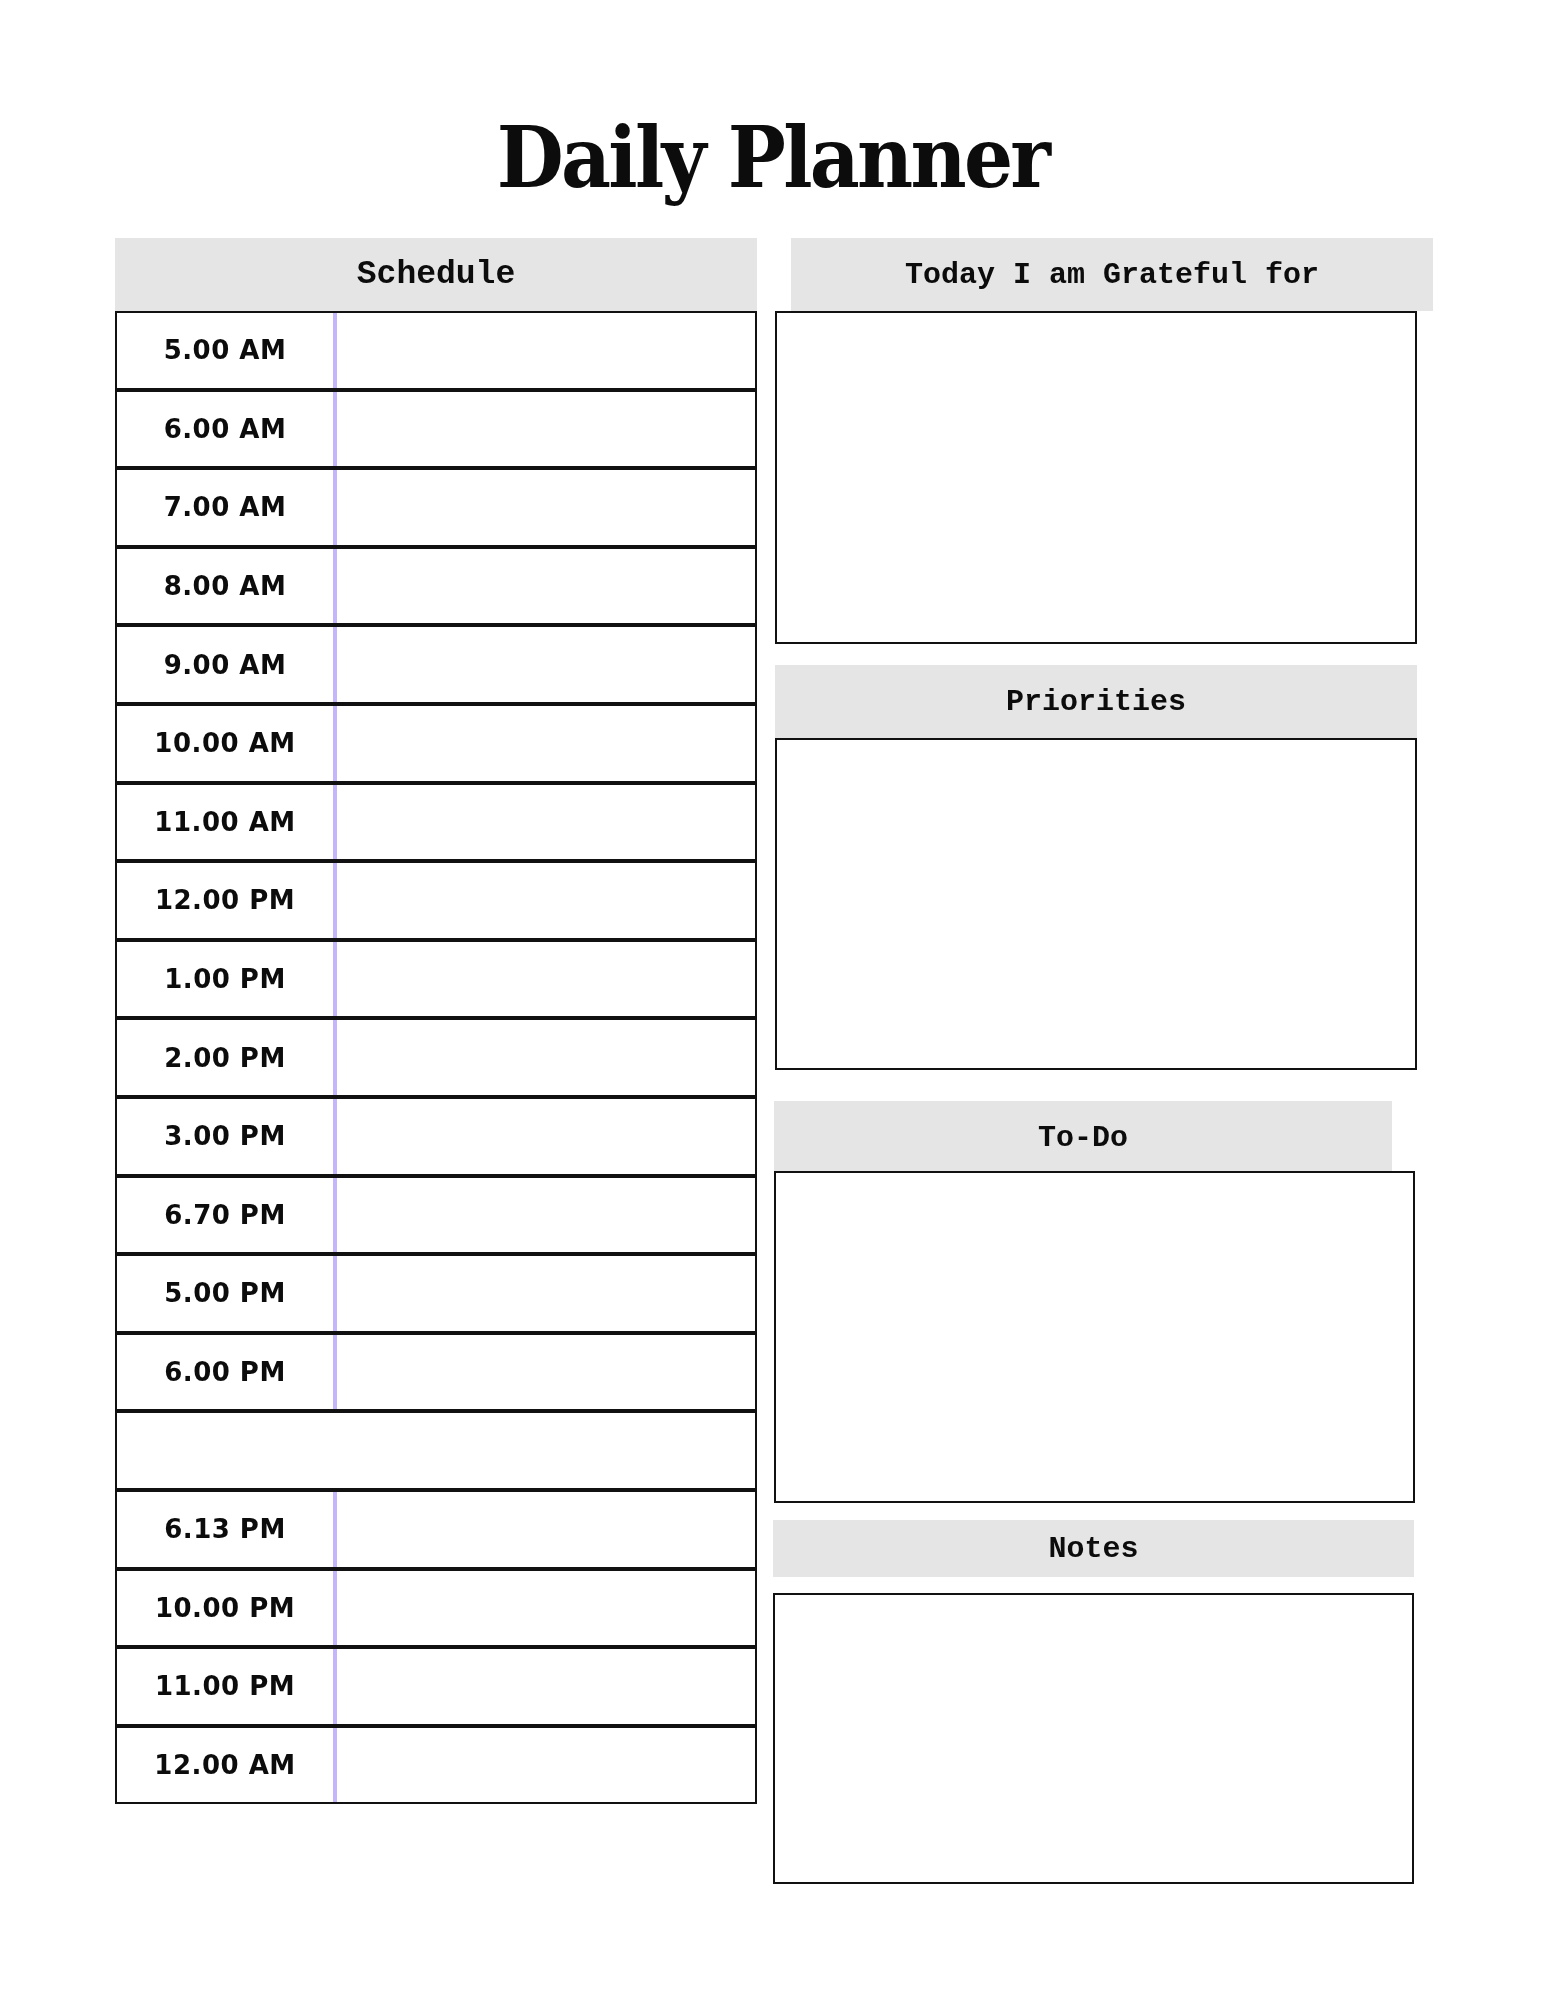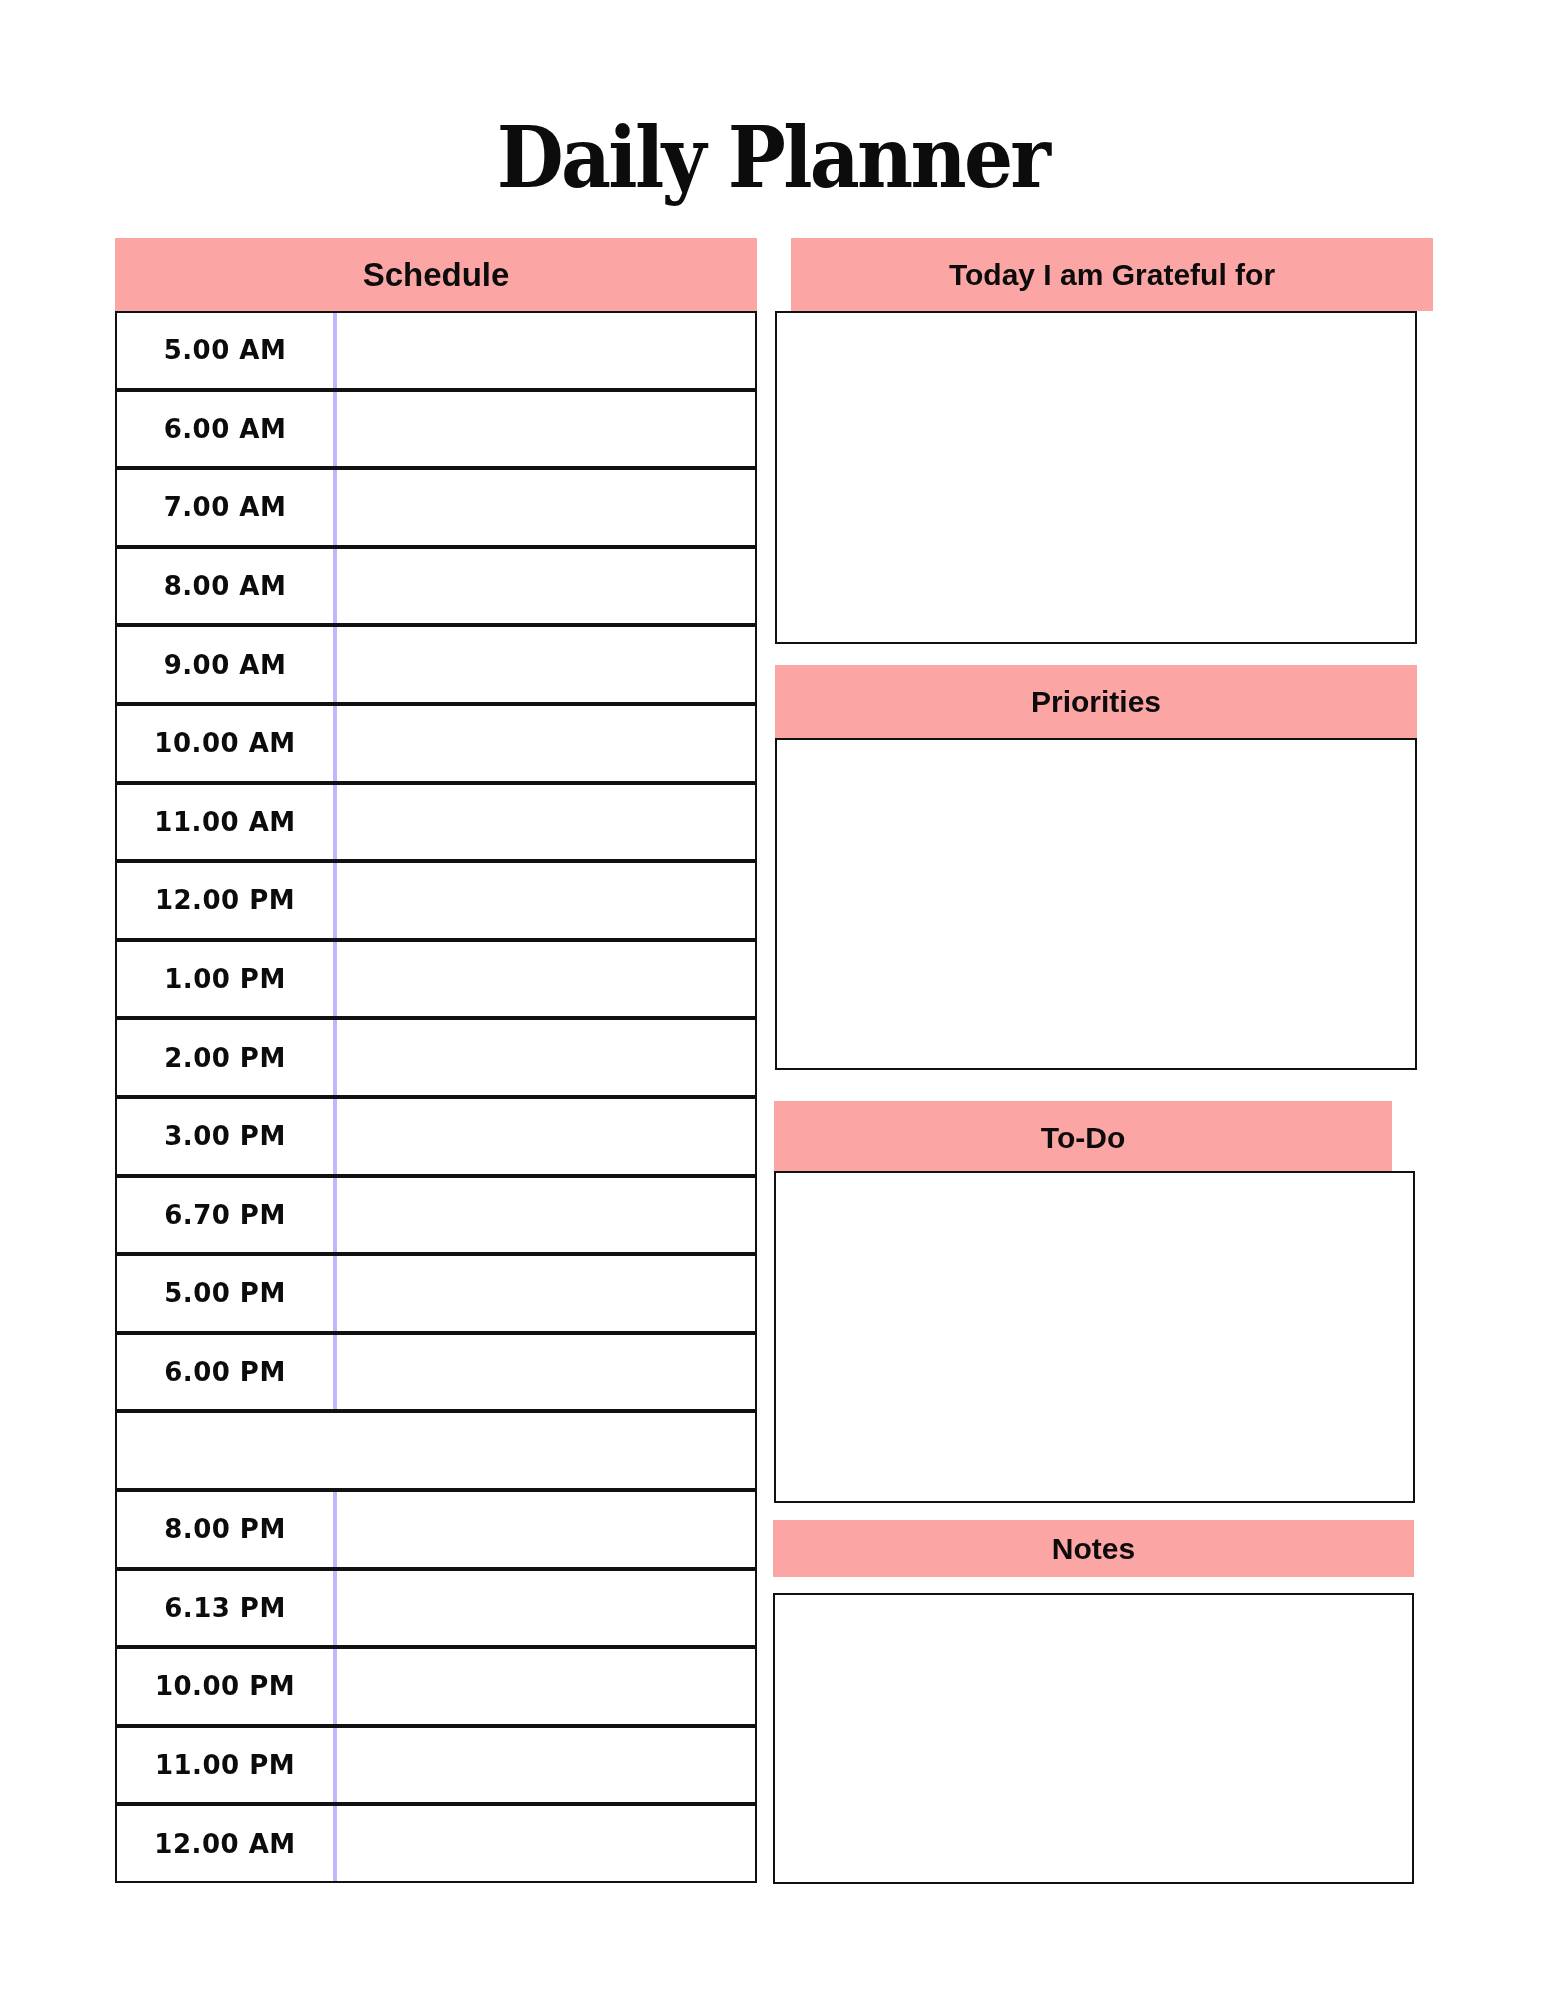--- a/index.html
+++ b/index.html
@@ -5,23 +5,23 @@
   html, body { margin: 0; padding: 0; background: #ffffff; }
   body { width: 1545px; height: 2000px; position: relative; overflow: hidden; font-family: "Liberation Sans", sans-serif; color: #0c0c0c; }
 
   .title {
     position: absolute; left: 0; top: 108px; width: 1545px; text-align: center;
     font-family: "DejaVu Serif", serif; font-weight: bold; font-size: 84px;
     letter-spacing: -3px; line-height: 100px; transform: scaleX(0.92); transform-origin: center;
   }
 
   .pink-header {
-    position: absolute; background: #fca5a5;
+    position: absolute; background: #e5e5e5;
     display: flex; align-items: center; justify-content: center;
-    font-family: Liberation Sans, sans-serif; font-weight: bold; color: #0c0c0c;
+    font-family: Liberation Mono, monospace; font-weight: bold; color: #0c0c0c;
     box-sizing: border-box;
   }
 
   .schedule-header { left: 115px; top: 238px; width: 642px; height: 73px; font-size: 33px; }
 
   .schedule-rows { position: absolute; left: 115px; top: 311px; width: 642px; }
   .row {
     display: flex; box-sizing: border-box; height: 78.6px;
     border: 2px solid #111; border-top-width: 2px; border-bottom-width: 2px;
     margin-bottom: 0; position: relative;
@@ -111,24 +111,20 @@
       <div class="entry-cell"></div>
     </div>
   <div class="row">
       <div class="time-cell">6.00 PM</div>
       <div class="entry-cell"></div>
     </div>
   <div class="row">
       <div class="entry-cell"></div>
     </div>
   <div class="row">
-      <div class="time-cell">8.00 PM</div>
-      <div class="entry-cell"></div>
-    </div>
-  <div class="row">
       <div class="time-cell">6.13 PM</div>
       <div class="entry-cell"></div>
     </div>
   <div class="row">
       <div class="time-cell">10.00 PM</div>
       <div class="entry-cell"></div>
     </div>
   <div class="row">
       <div class="time-cell">11.00 PM</div>
       <div class="entry-cell"></div>

